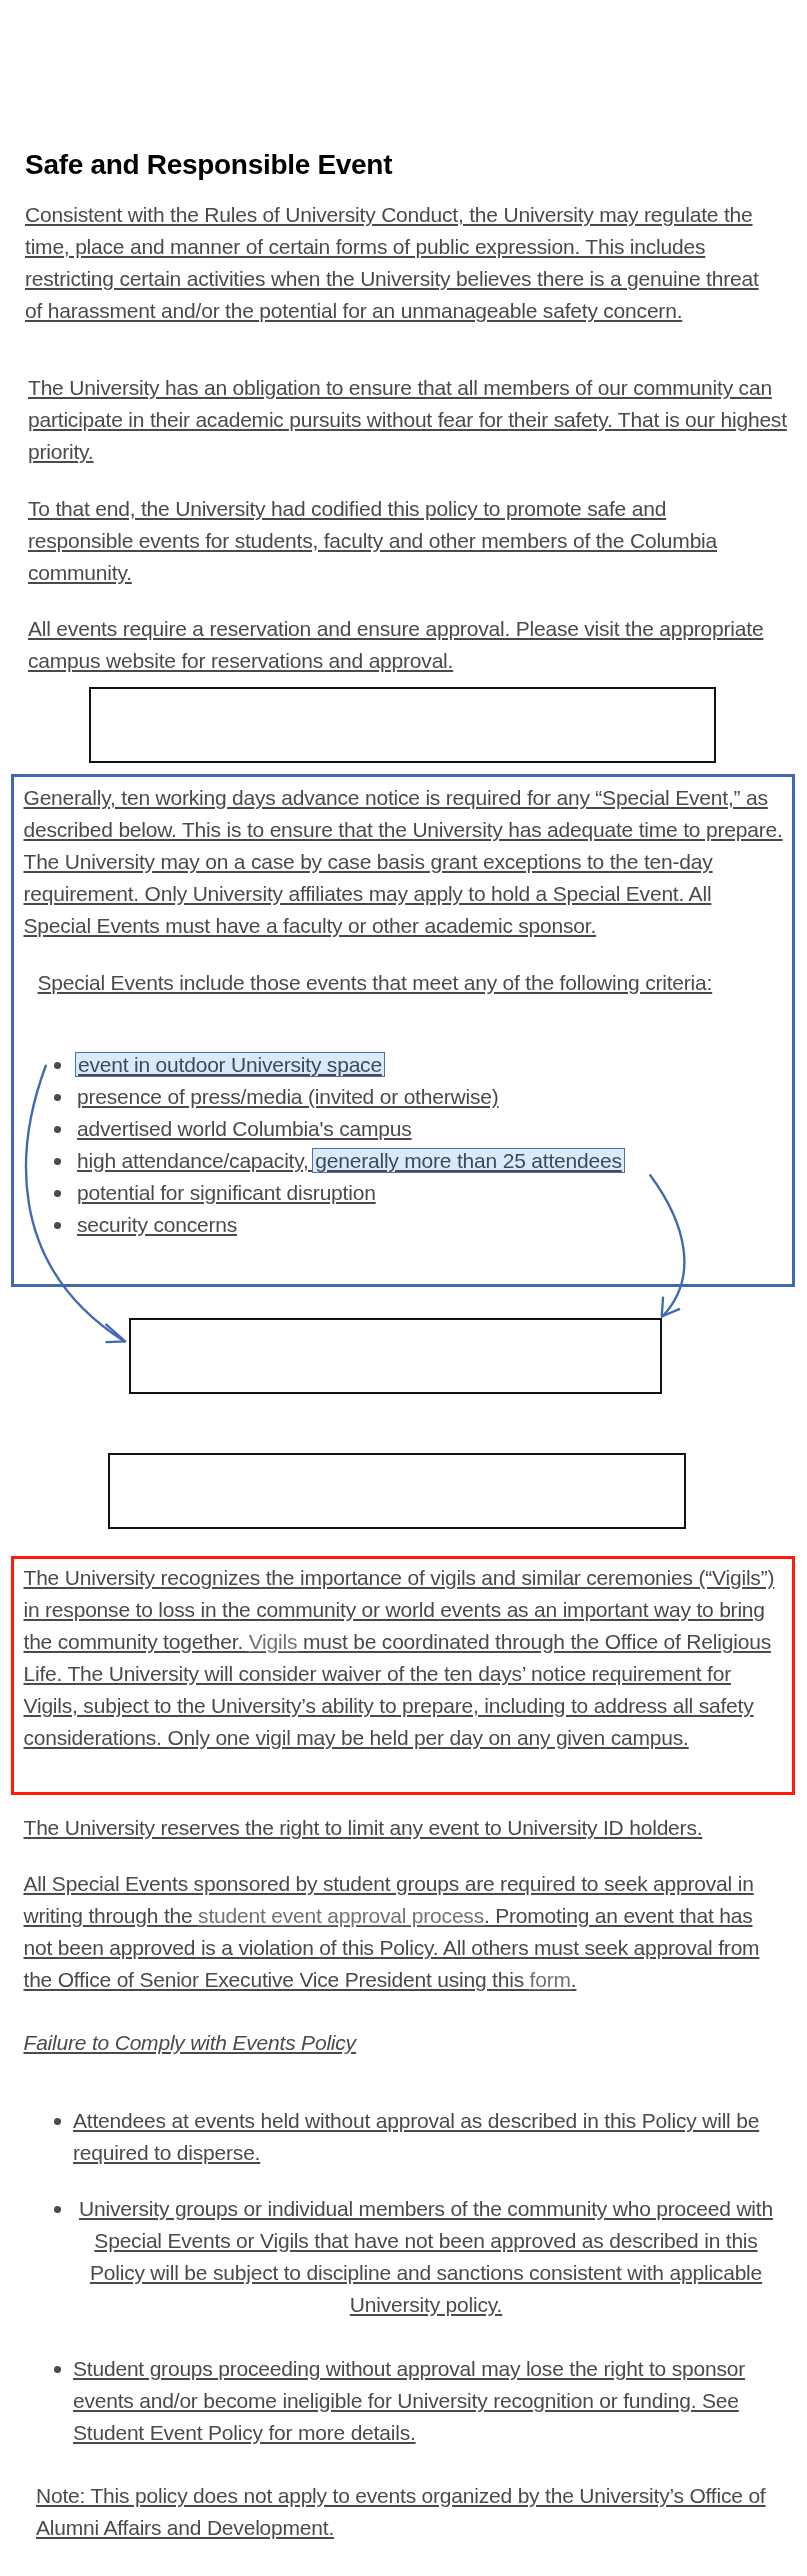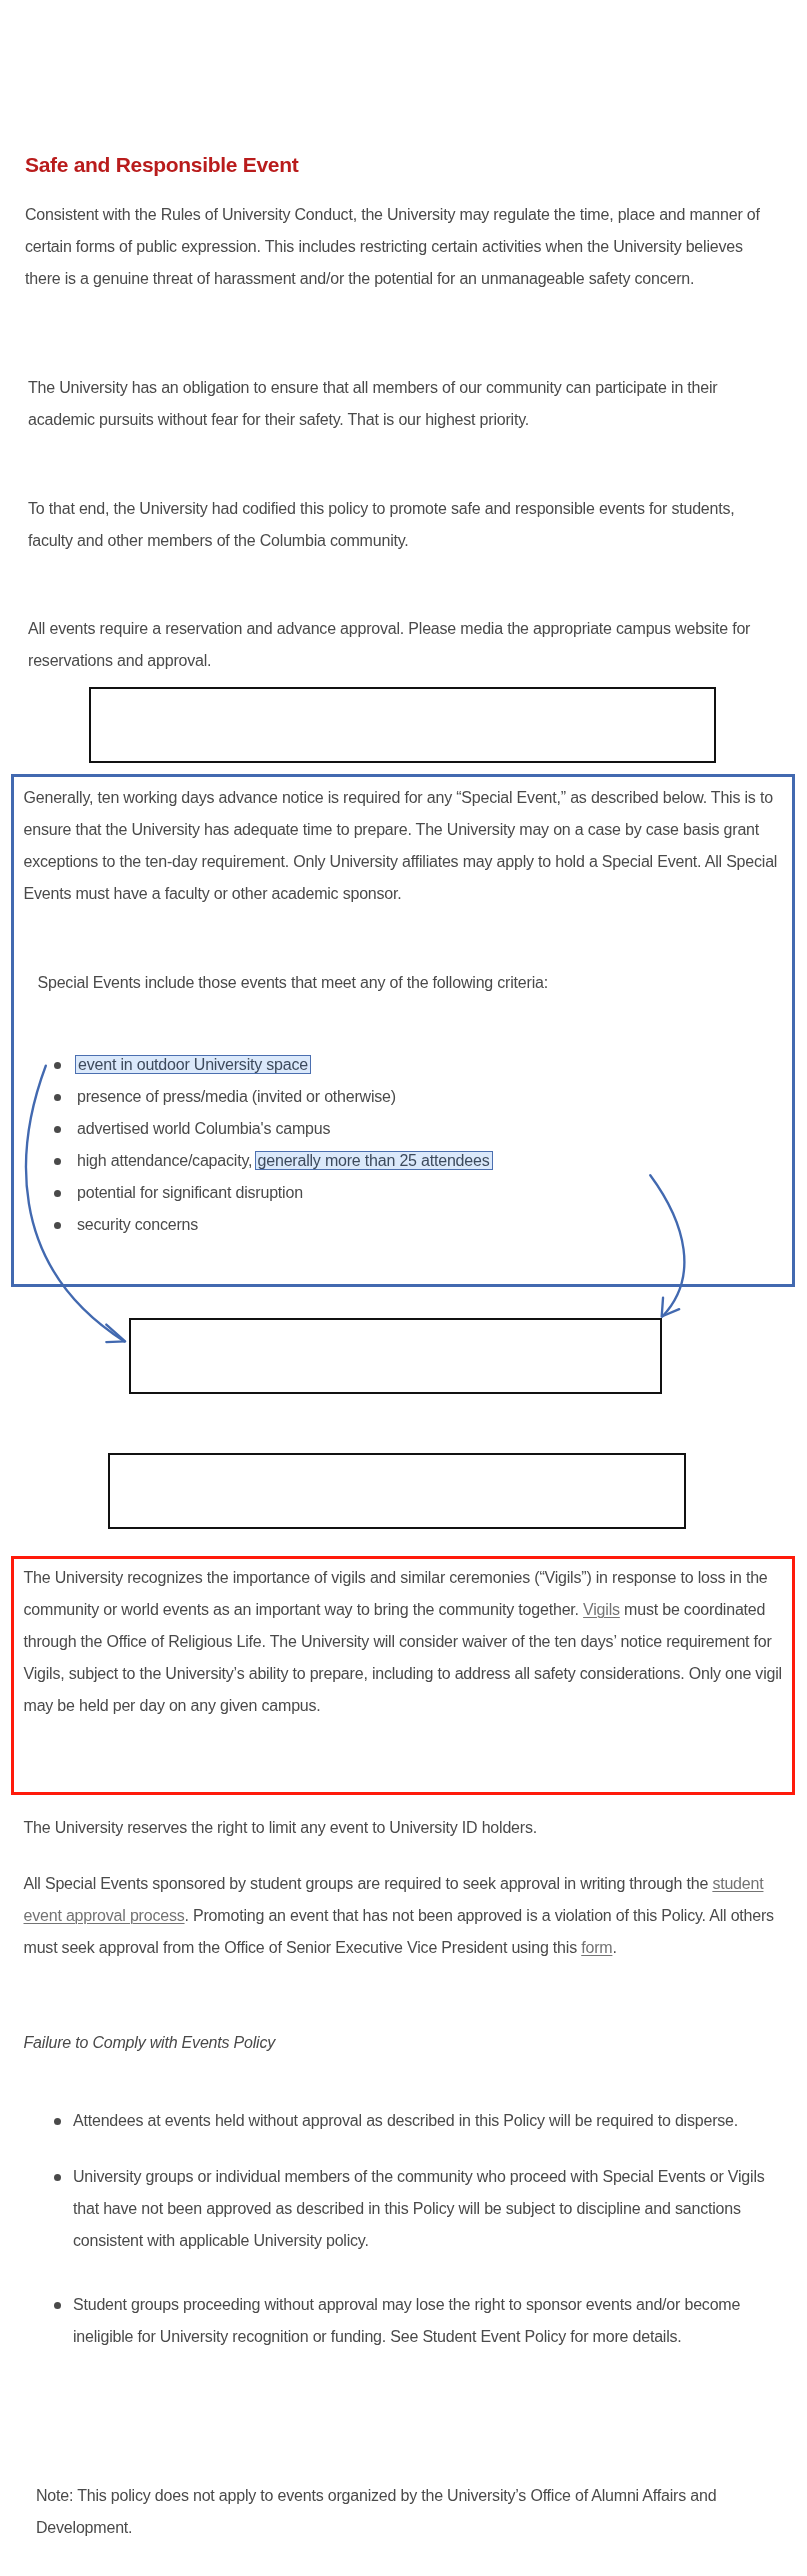--- a/index.html
+++ b/index.html
@@ -2,22 +2,22 @@
 <html style="font-size:10.8px"><head>
   <meta charset="utf-8">
   <style>
     html, body { margin: 0; padding: 0; background: #ffffff; }
     body {
       width: 807px; height: 2576px; position: relative; overflow: hidden;
       font-family: "Liberation Sans", "DejaVu Sans", sans-serif;
       color: #4a4a4a;
     }
     .abs { position: absolute; }
-    .txt { font-size: 16px; line-height: 32px; letter-spacing: -0.2px; }
-    .heading { font-size: 21px; font-weight: bold; color: #b91c1c; line-height: 27px; letter-spacing: -0.3px; }
+    .txt { font-size: 21px; line-height: 32px; letter-spacing: -0.2px; text-decoration: underline; }
+    .heading { font-size: 28px; font-weight: bold; color: #000000; line-height: 27px; letter-spacing: -0.3px; }
     a.link { color: #737373; text-decoration: underline; text-underline-offset: 2px; text-decoration-thickness: 1.3px; }
     ul.crit { list-style: none; margin: 0; padding: 0; }
     ul.crit li { position: relative; padding-left: 4px; height: 32px; line-height: 32px; white-space: nowrap; }
     ul.crit li::before {
       content: ""; position: absolute; left: -19.5px; top: 12.8px;
       width: 7.4px; height: 7.4px; border-radius: 50%; background: #4a4a4a;
     }
     ul.fail { list-style: none; margin: 0; padding: 0; }
     ul.fail li { position: relative; }
     ul.fail li::before {
@@ -34,21 +34,21 @@
     svg.arrows { position: absolute; left: 0; top: 0; pointer-events: none; }
   </style>
 </head>
 <body>
 
 <div class="abs heading" style="left:25px; top:151px;">Safe and Responsible Event</div>
 
 <div class="abs txt" style="left:25px; top:199px; width:753px;">Consistent with the Rules of University Conduct, the University may regulate the time, place and manner of certain forms of public expression.  This includes restricting certain activities when the University believes there is a genuine threat of harassment and/or the potential for an unmanageable safety concern.</div>
 <div class="abs txt" style="left:28px; top:372px; width:760px;">The University has an obligation to ensure that all members of our community can participate in their academic pursuits without fear for their safety. That is our highest priority.</div>
 <div class="abs txt" style="left:28px; top:493px; width:740px;">To that end, the University had codified this policy to promote safe and responsible events for students, faculty and other members of the Columbia community.</div>
-<div class="abs txt" style="left:28px; top:613px; width:740px;">All events require a reservation and advance approval. Please media the appropriate campus website for reservations and approval.</div>
+<div class="abs txt" style="left:28px; top:613px; width:740px;">All events require a reservation and ensure approval. Please visit the appropriate campus website for reservations and approval.</div>
 
 <div class="abs placeholder" style="left:89px; top:687px; width:627px; height:76px;"></div>
 
 <div class="abs blue-box" style="left:11.4px; top:774px; width:784px; height:513px;"></div>
 <div class="abs txt" style="left:23.5px; top:782px; width:760px;">Generally, ten working days advance notice is required for any “Special Event,” as described below.  This is to ensure that the University has adequate time to prepare. The University may on a case by case basis grant exceptions to the ten-day requirement.  Only University affiliates may apply to hold a Special Event.  All Special Events must have a faculty or other academic sponsor.</div>
 <div class="abs txt" style="left:23.5px; top:967px; width:760px;margin-left:14px;">Special Events include those events that meet any of the following criteria:</div>
 
 <ul class="abs txt crit" style="left:73px; top:1049px; width:713px;">
   <li><span class="hl">event in outdoor University space</span></li>
   <li><span>presence of press/media (invited or otherwise)</span></li>
@@ -74,18 +74,18 @@
 <div class="abs txt" style="left:23.5px; top:1562px; width:763px;"><span>The University recognizes the importance of vigils and similar ceremonies (“Vigils”) in response to loss in the community or world events as an important way to bring the community together. </span><a class="link" href="#">Vigils</a><span> must be coordinated through the Office of Religious Life. The University will consider waiver of the ten days’ notice requirement for Vigils, subject to the University’s ability to prepare, including to address all safety considerations.  Only one vigil may be held per day on any given campus.</span></div>
 
 <div class="abs txt" style="left:23.5px; top:1812px; width:760px;">The University reserves the right to limit any event to University ID holders.</div>
 
 <div class="abs txt" style="left:23.5px; top:1868px; width:763px;"><span>All Special Events sponsored by student groups are required to seek approval in writing through the </span><a class="link" href="#">student event approval process</a><span>. Promoting an event that has not been approved is a violation of this Policy. All others must seek approval from the Office of Senior Executive Vice President using this </span><a class="link" href="#">form</a><span>.</span></div>
 
 <div class="abs txt" style="left:23.5px; top:1995px; font-style:italic;margin-top:32px;">Failure to Comply with Events Policy</div>
 
 <ul class="abs txt fail" style="left:73px; top:2105px; width:706px;">
   <li style="margin-bottom:24px;">Attendees at events held without approval as described in this Policy will be required to disperse.</li>
-  <li style="margin-bottom:32px;">University groups or individual members of the community who proceed with Special Events or Vigils that have not been approved as described in this Policy will be subject to discipline and sanctions consistent with applicable University policy.</li>
+  <li style="margin-bottom:32px;text-align:center;">University groups or individual members of the community who proceed with Special Events or Vigils that have not been approved as described in this Policy will be subject to discipline and sanctions consistent with applicable University policy.</li>
   <li>Student groups proceeding without approval may lose the right to sponsor events and/or become ineligible for University recognition or funding. See Student Event Policy for more details.</li>
 </ul>
 
 <div class="abs txt" style="left:36px; top:2480px; width:740px;">Note: This policy does not apply to events organized by the University’s Office of Alumni Affairs and Development.</div>
 
 
 </body></html>

